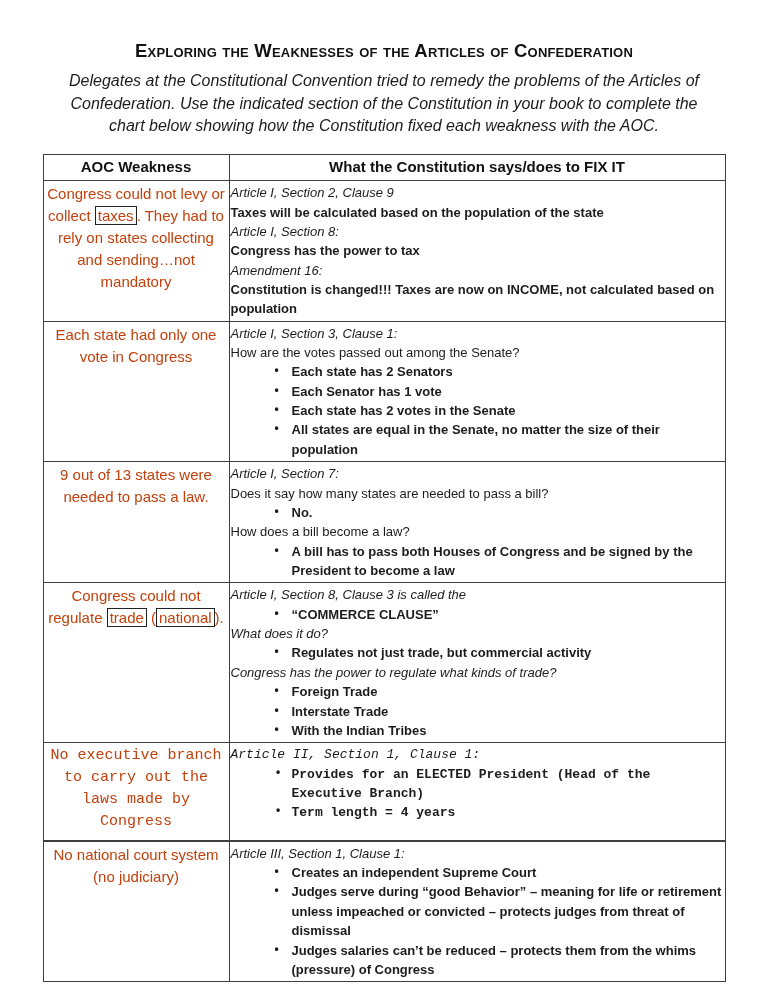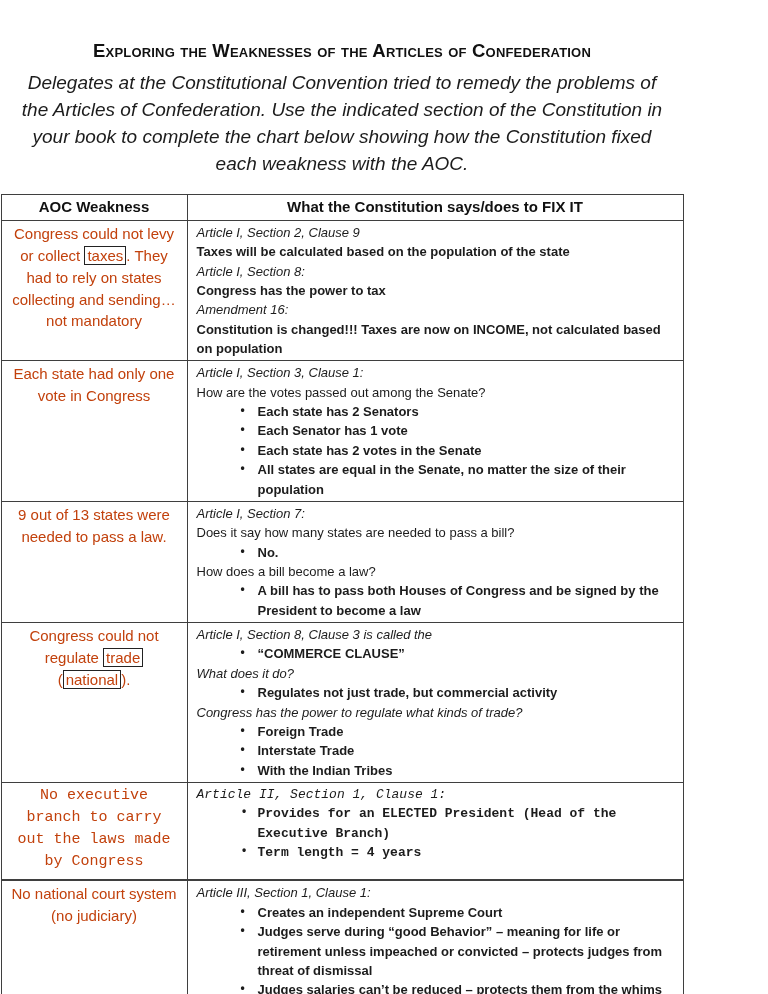--- a/index.html
+++ b/index.html
@@ -9,54 +9,54 @@
     background: #ffffff;
   }
   body {
     width: 768px;
     height: 994px;
     font-family: "Liberation Sans", sans-serif;
     color: #1c1c1c;
     overflow: hidden;
   }
   .page {
-    width: 684px;
+    width: 768px;
     height: 994px;
     padding-top: 40px;
   }
   .doc-title {
     text-align: center;
     font-size: 18.5px;
     font-weight: bold;
     font-variant: small-caps;
     letter-spacing: 0.2px;
     color: #111111;
     margin: 0 auto 8px auto;
   }
   .doc-intro {
     text-align: center;
     font-style: italic;
-    font-size: 19px;
+    font-size: 16px;
     line-height: 1.42;
     max-width: 652px;
     margin: 0 auto;
     color: #1c1c1c;
   }
   table.worksheet {
     border-collapse: collapse;
     table-layout: fixed;
     width: 682px;
     margin: 16px auto 0 auto;
   }
   table.worksheet col.c-weakness { width: 186px; }
   table.worksheet col.c-fix { width: 496px; }
   table.worksheet th, table.worksheet td {
     border: 1px solid #3f3f3f;
     vertical-align: top;
-    padding: 2px 9px;
+    padding: 2px 1px;
   }
   table.worksheet th {
     font-size: 15px;
     font-weight: bold;
     text-align: center;
     height: 26px;
     padding-top: 3px;
     color: #111111;
   }
   td.weakness-cell {

